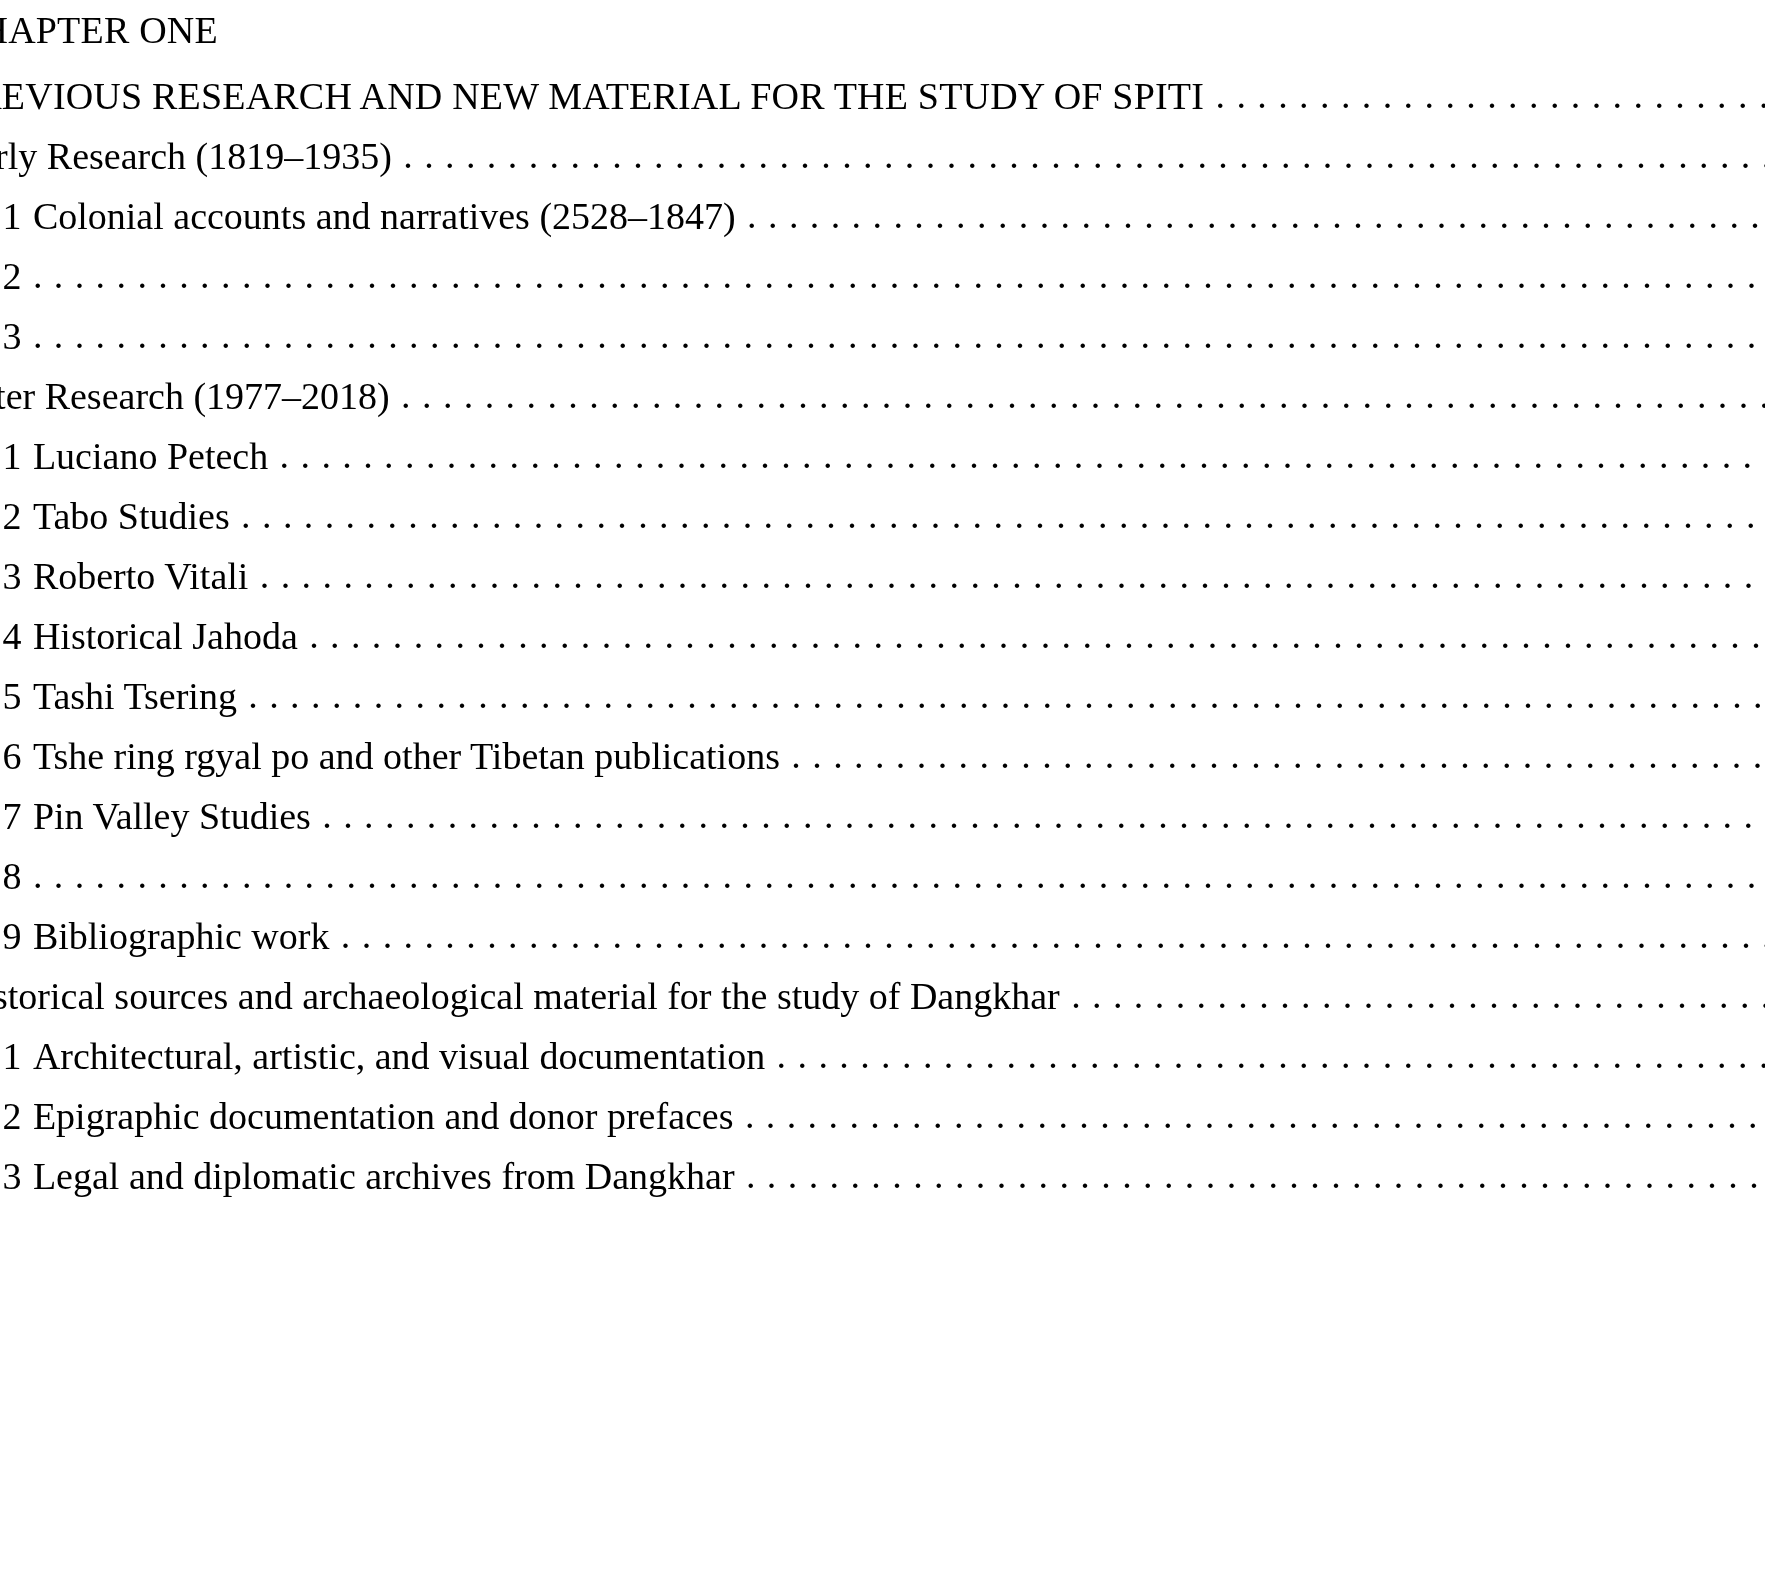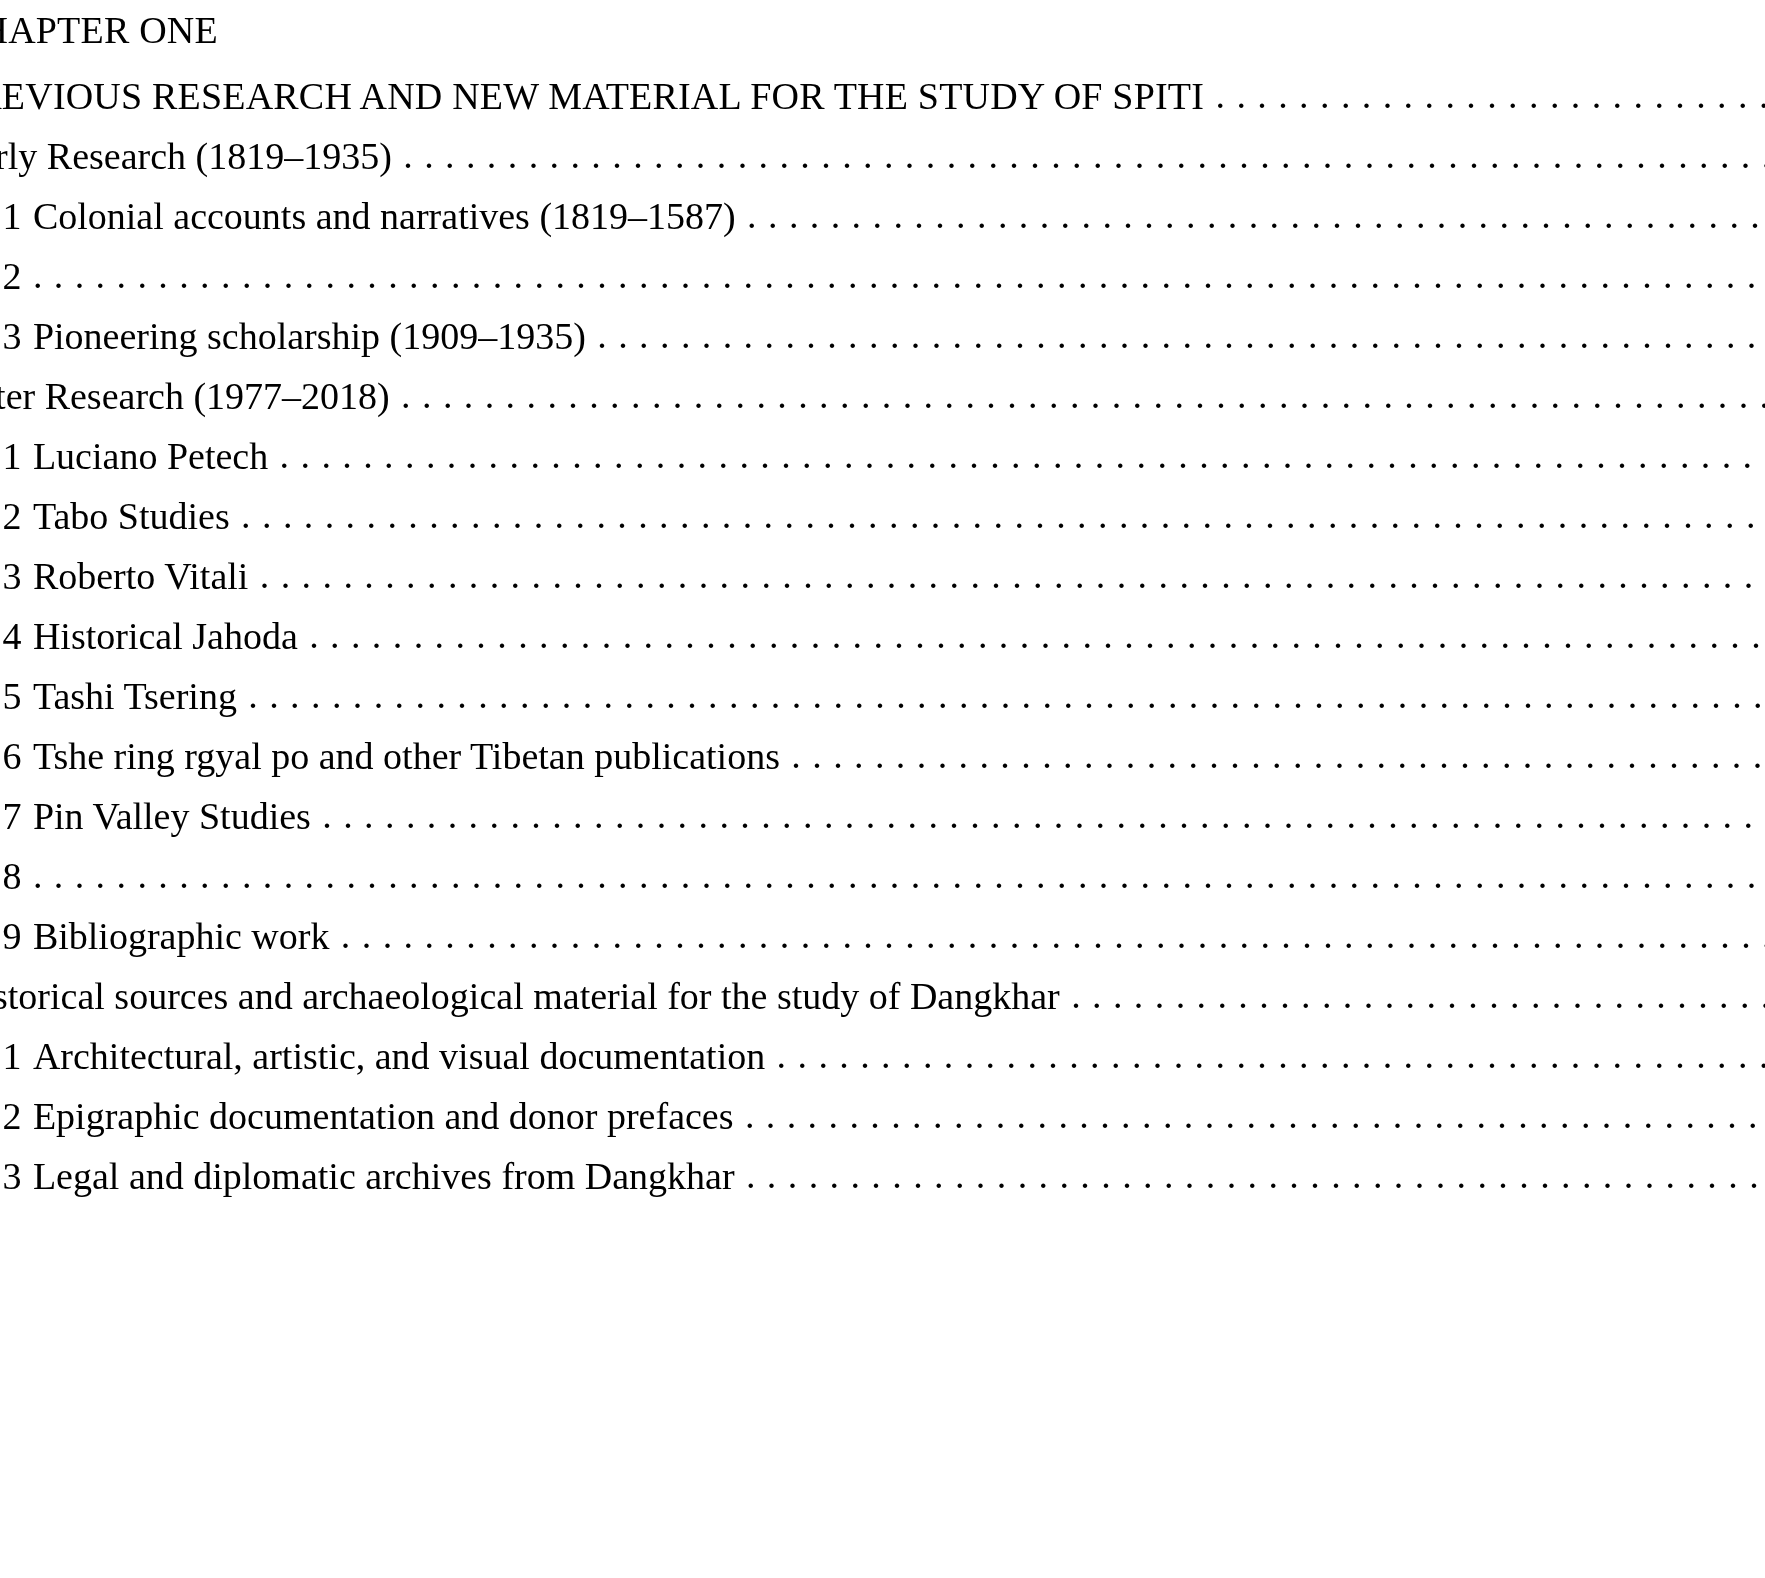--- a/index.html
+++ b/index.html
@@ -100,30 +100,29 @@
         <div class="toc-line lvl-chapter">
           <span class="title caps">PREVIOUS RESEARCH AND NEW MATERIAL FOR THE STUDY OF SPITI</span>
           <span class="dots">...........................................................................................................................................</span>
         </div>
         <div class="toc-line lvl-1">
           <span class="title">Early Research (1819–1935)</span>
           <span class="dots">...........................................................................................................................................</span>
         </div>
         <div class="toc-line lvl-2">
           <span class="num">.1</span>
-          <span class="title" style="padding-left: 0.3em;">Colonial accounts and narratives (1819–1587)</span>
+          <span class="title" style="padding-left: 0.3em;">Colonial accounts and narratives (2528–1847)</span>
           <span class="dots">...........................................................................................................................................</span>
         </div>
         <div class="toc-line lvl-2">
           <span class="num">.2</span>
           <span class="dots">...........................................................................................................................................</span>
         </div>
         <div class="toc-line lvl-2">
           <span class="num">.3</span>
-          <span class="title" style="padding-left: 0.3em;">Pioneering scholarship (1909–1935)</span>
           <span class="dots">...........................................................................................................................................</span>
         </div>
         <div class="toc-line lvl-1">
           <span class="title">Later Research (1977–2018)</span>
           <span class="dots">...........................................................................................................................................</span>
         </div>
         <div class="toc-line lvl-2">
           <span class="num">.1</span>
           <span class="title" style="padding-left: 0.3em; text-align: right;">Luciano Petech</span>
           <span class="dots">...........................................................................................................................................</span>

